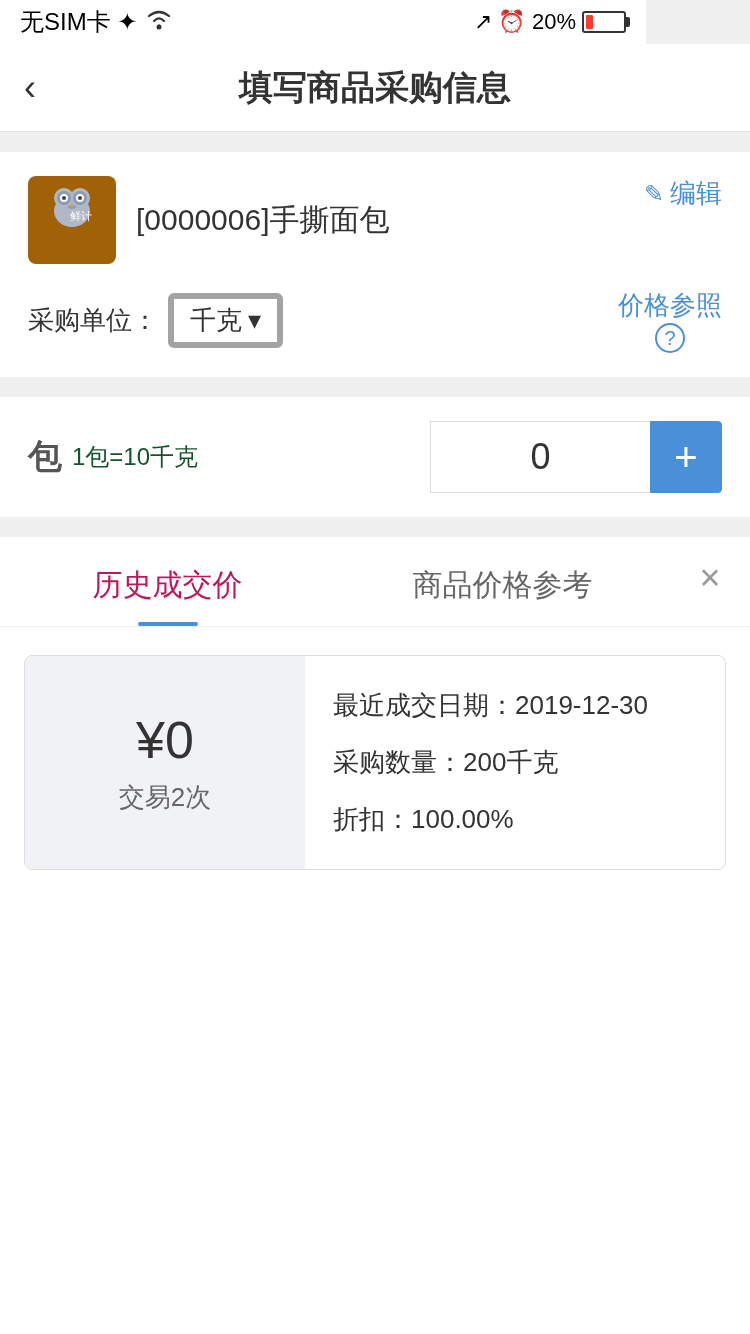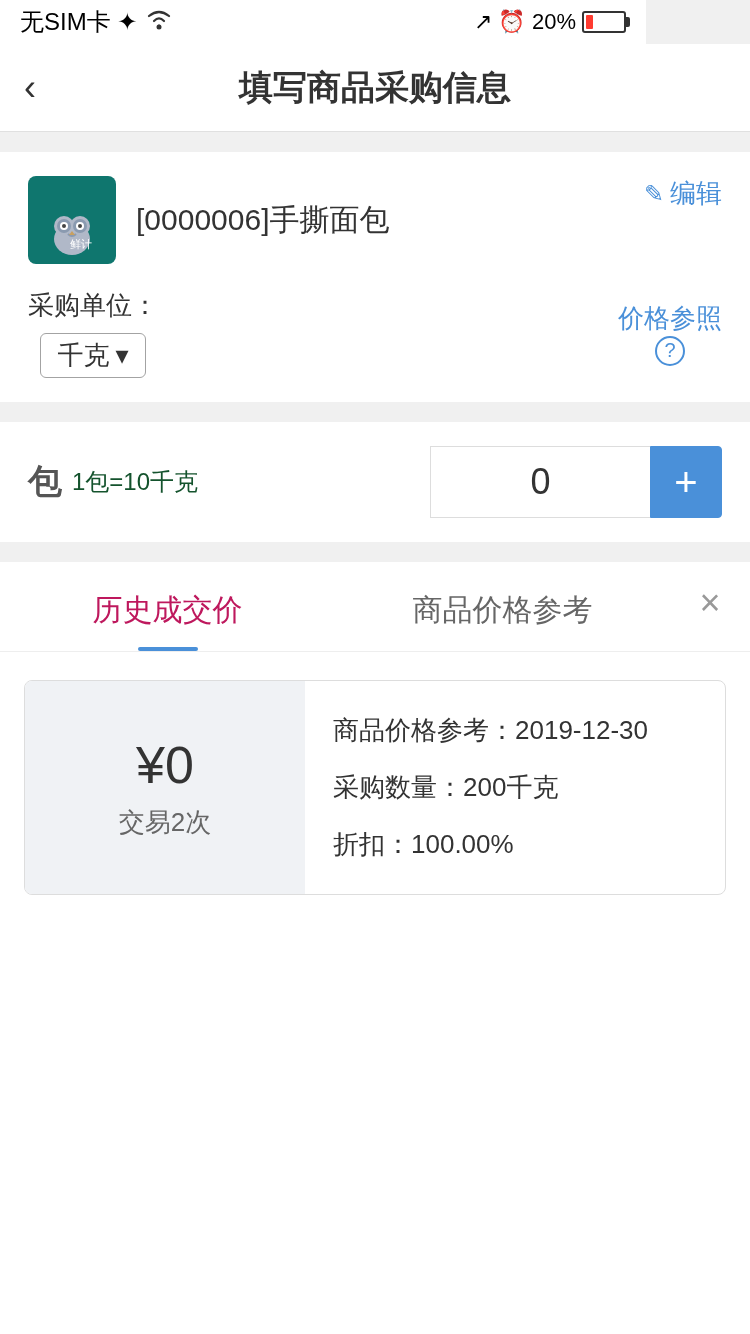--- a/index.html
+++ b/index.html
@@ -104,24 +104,24 @@
       justify-content: space-between;
     }
     .product-left {
       display: flex;
       align-items: center;
       gap: 20px;
     }
     .product-icon {
       width: 88px;
       height: 88px;
-      background: #0f766e;
+      background: #a16207;
       border-radius: 8px;
       display: flex;
-      align-items: flex-end;
+      align-items: flex-start;
       justify-content: center;
       flex-shrink: 0;
     }
     .owl-icon {
       width: 60px;
       height: 60px;
     }
     .product-name {
       font-size: 30px;
       font-weight: 500;
@@ -143,24 +143,23 @@
       align-items: center;
       justify-content: space-between;
       margin-top: 24px;
     }
     .unit-section {
       display: flex;
       align-items: center;
       gap: 10px;
       font-size: 26px;
       color: #333;
-      flex-direction: column;
     }
     .unit-select {
-      border: 1px solid #a3a3a3;
+      border: 6px solid #a3a3a3;
       border-radius: 6px;
       padding: 4px 16px;
       font-size: 26px;
       color: #333;
       display: flex;
       align-items: center;
       gap: 6px;
       cursor: pointer;
     }
     .price-ref {
@@ -441,21 +440,21 @@
     </div>
   </div>
 
   <div class="price-card">
     <div class="price-card-left">
       <div class="price-amount">¥0</div>
       <div class="price-trade-count">交易2次</div>
     </div>
     <div class="price-card-right">
       <div class="price-detail-row">
-        <span>商品价格参考：</span><span>2019-12-30</span>
+        <span>最近成交日期：</span><span>2019-12-30</span>
       </div>
       <div class="price-detail-row">
         <span>采购数量：</span><span>200千克</span>
       </div>
       <div class="price-detail-row">
         <span>折扣：</span><span>100.00%</span>
       </div>
     </div>
   </div>
 

